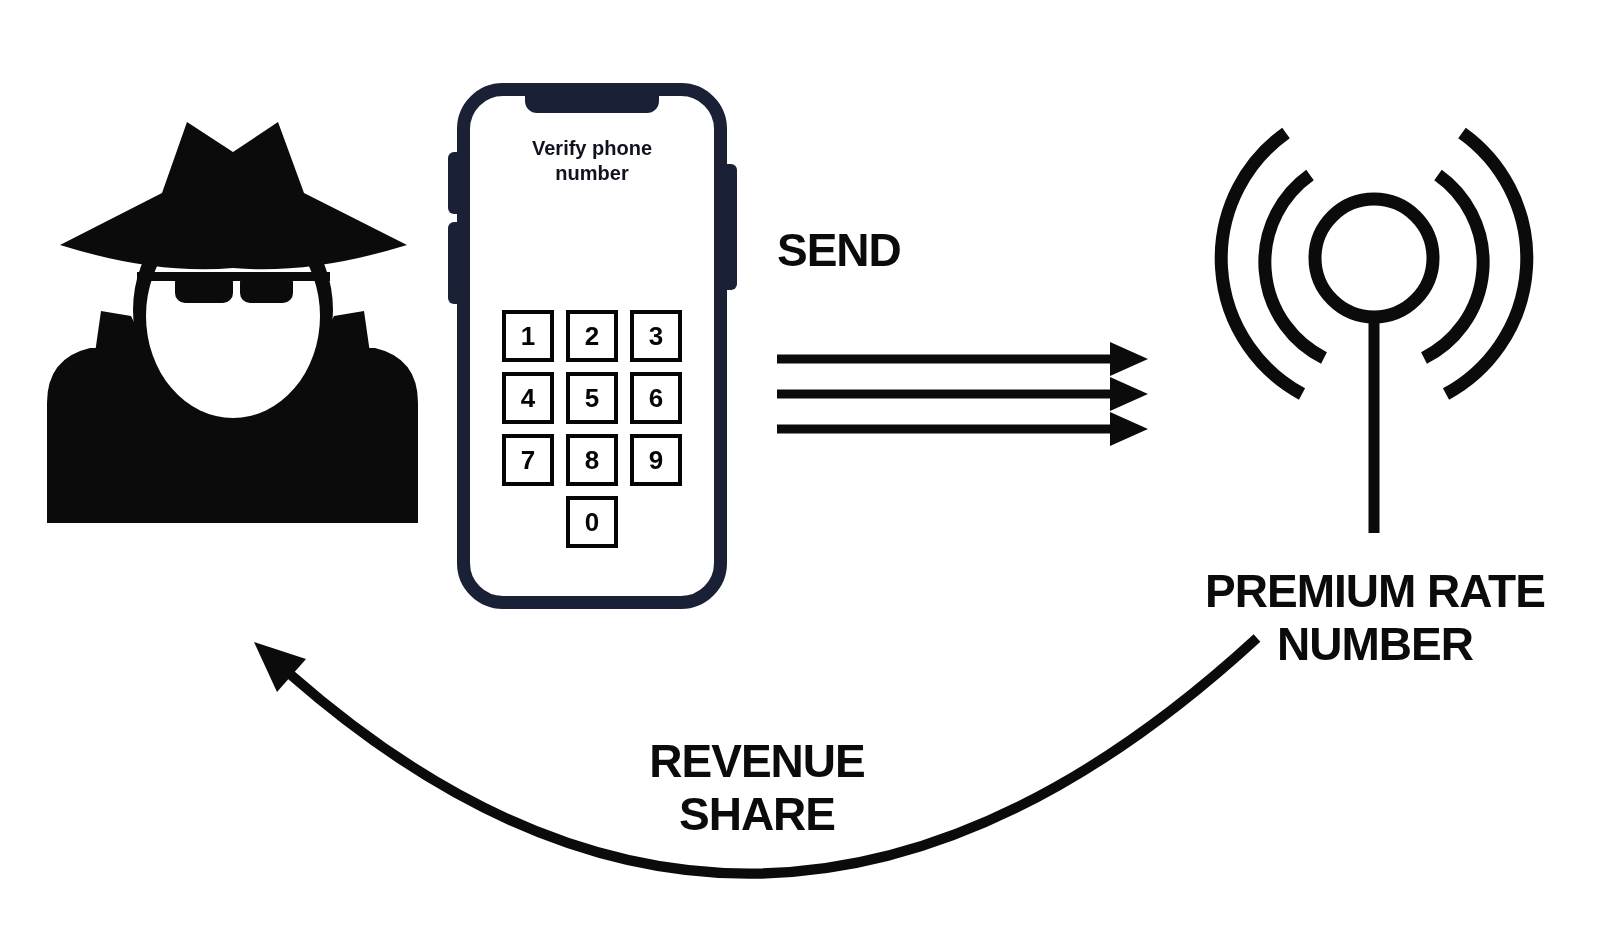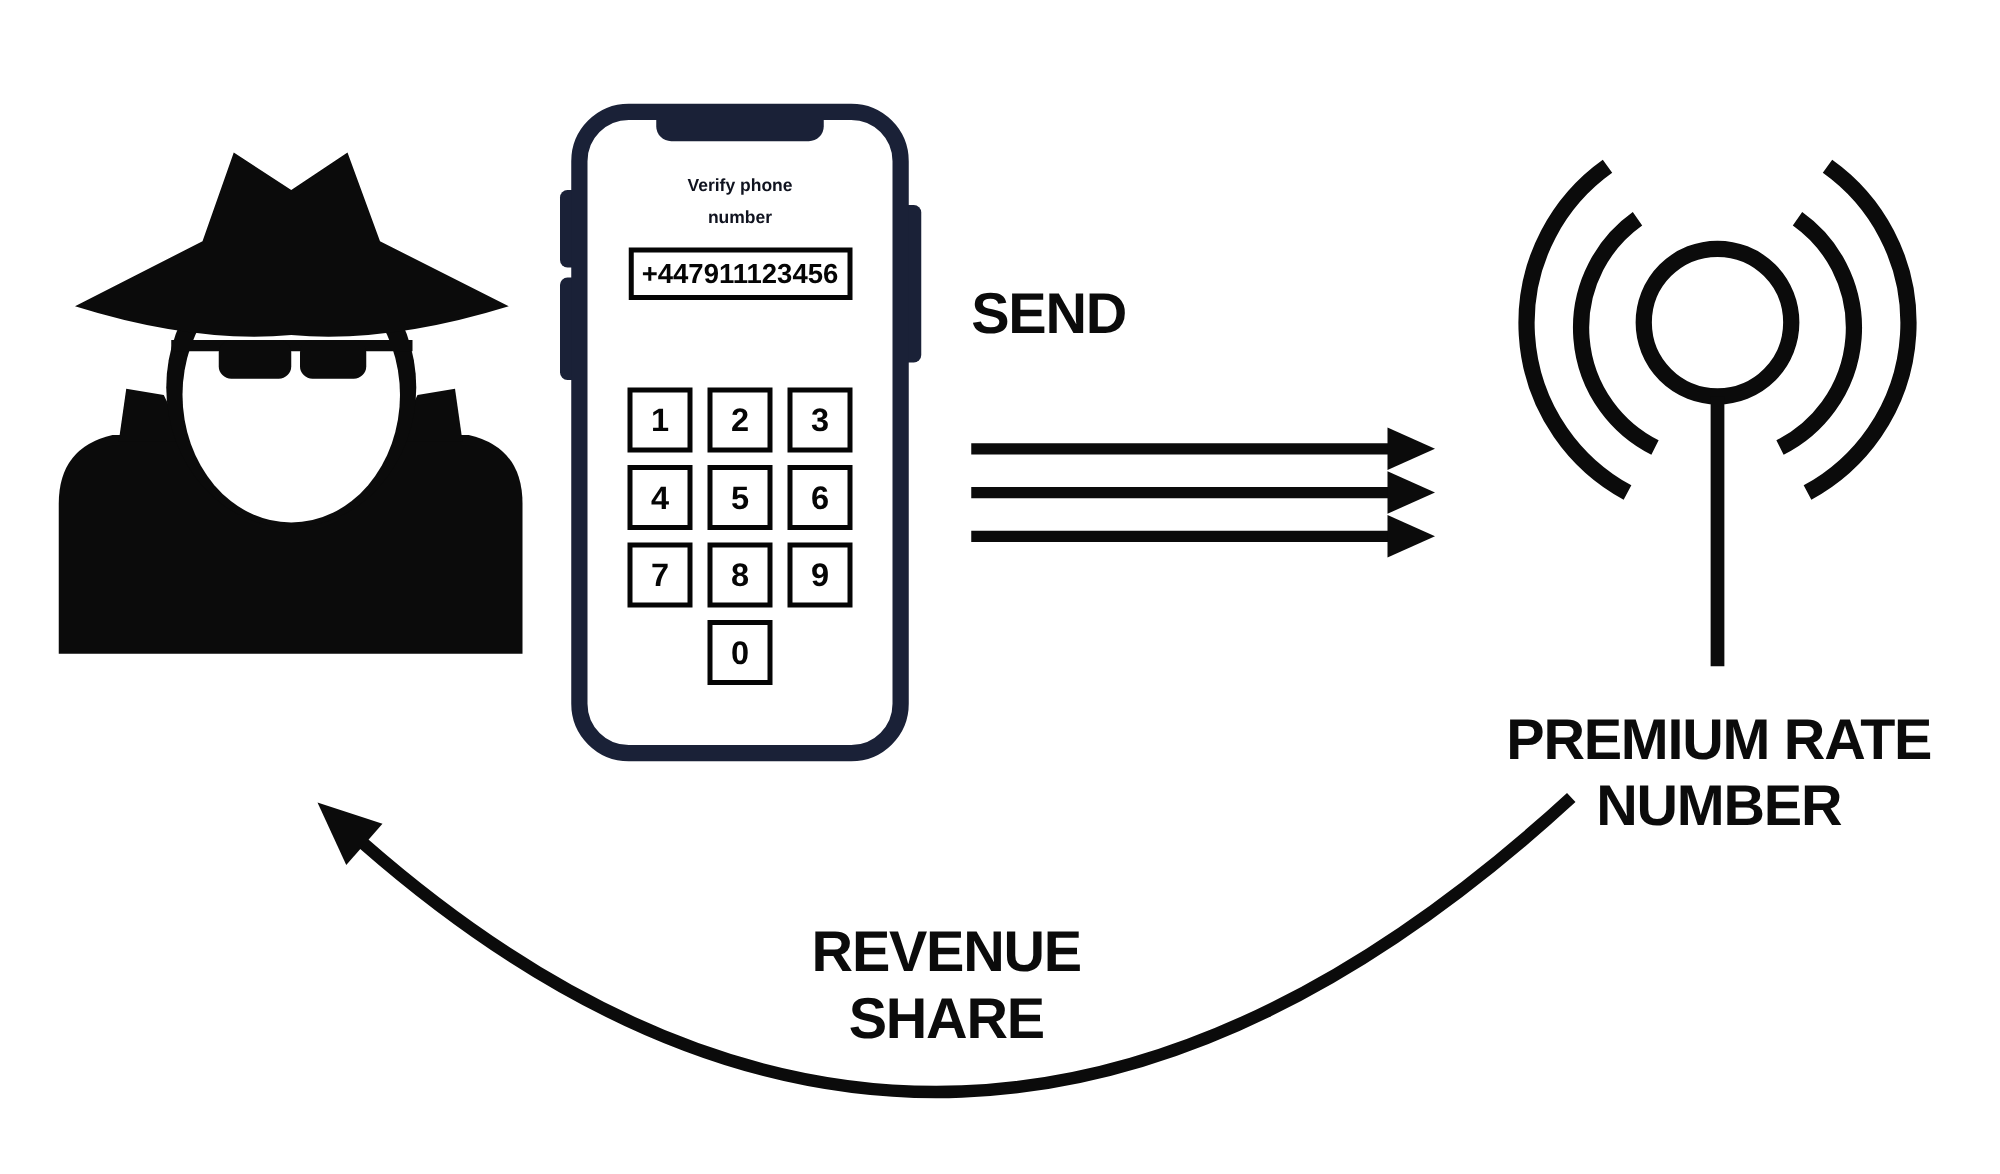--- a/index.html
+++ b/index.html
@@ -24,21 +24,21 @@
     box-sizing:border-box;border:13px solid #1a2137;border-radius:46px;
     background:#ffffff;
   }
   .side-btn{position:absolute;background:#1a2137;}
   .notch{
     position:absolute;top:0;left:50%;transform:translateX(-50%);
     width:134px;height:17px;background:#1a2137;border-radius:0 0 12px 12px;
   }
   .phone-title{
     position:absolute;top:40px;left:0;right:0;text-align:center;
-    font-size:14px;font-weight:700;line-height:25px;color:#10131f;
+    font-size:20px;font-weight:700;line-height:25px;color:#10131f;
   }
   .phone-title span{display:block;}
   .num-field{
     position:absolute;top:102px;left:0;right:0;margin:0 auto;width:179px;height:42px;
     box-sizing:border-box;border:4px solid #050505;background:#fff;
     display:flex;align-items:center;justify-content:center;
     font-size:22px;font-weight:700;color:#050505;
   }
   .send-btn{
     position:absolute;top:154px;left:0;right:0;margin:0 auto;width:179px;height:38px;
@@ -80,21 +80,20 @@
   <div class="side-btn" style="left:726px;top:164px;width:11px;height:126px;border-radius:0 6px 6px 0;"></div>
 
   <div class="phone">
     <div class="notch"></div>
 
     <div class="phone-title">
       <span>Verify phone</span>
       <span>number</span>
     </div>
 
-    <div class="num-field">+447911123456</div>
 
 
     <div class="keypad">
       <div class="key-row">
         <div class="key">1</div>
         <div class="key">2</div>
         <div class="key">3</div>
       </div>
       <div class="key-row">
         <div class="key">4</div>

